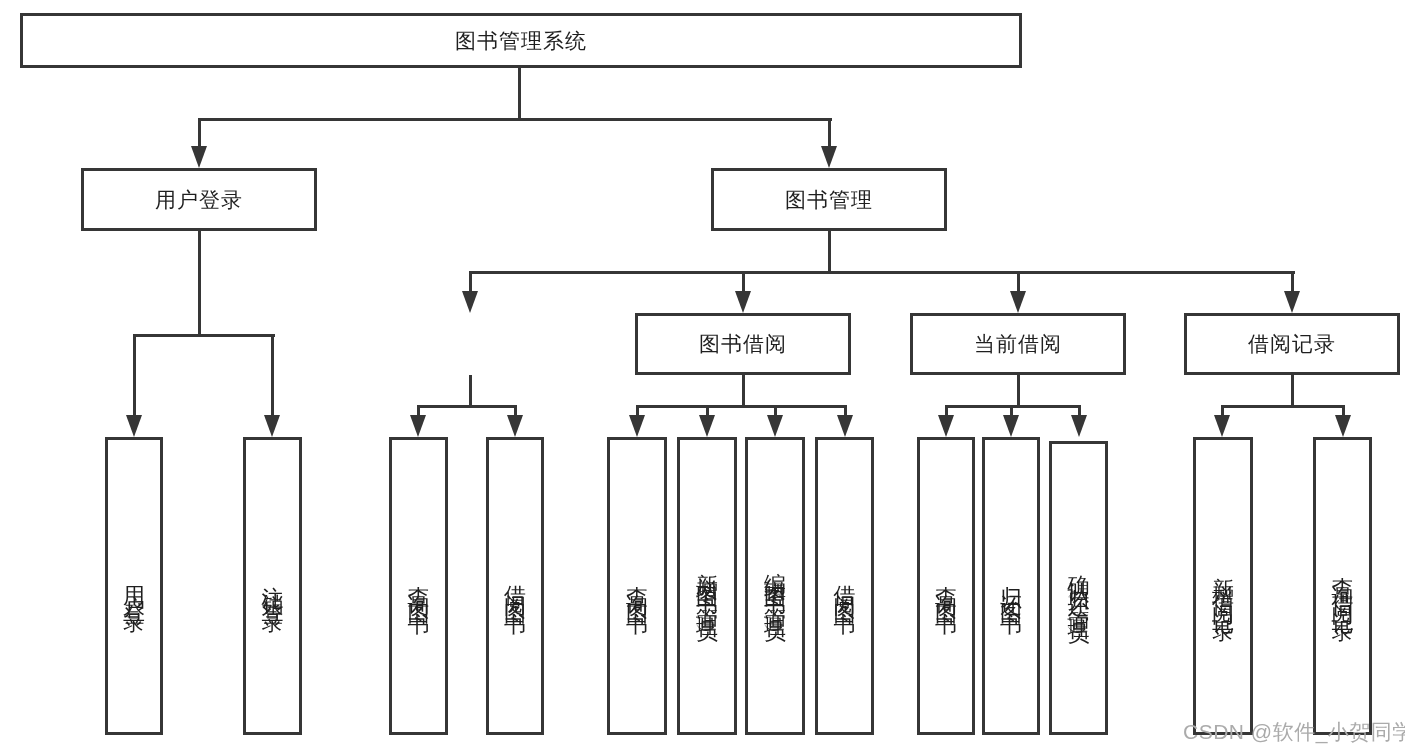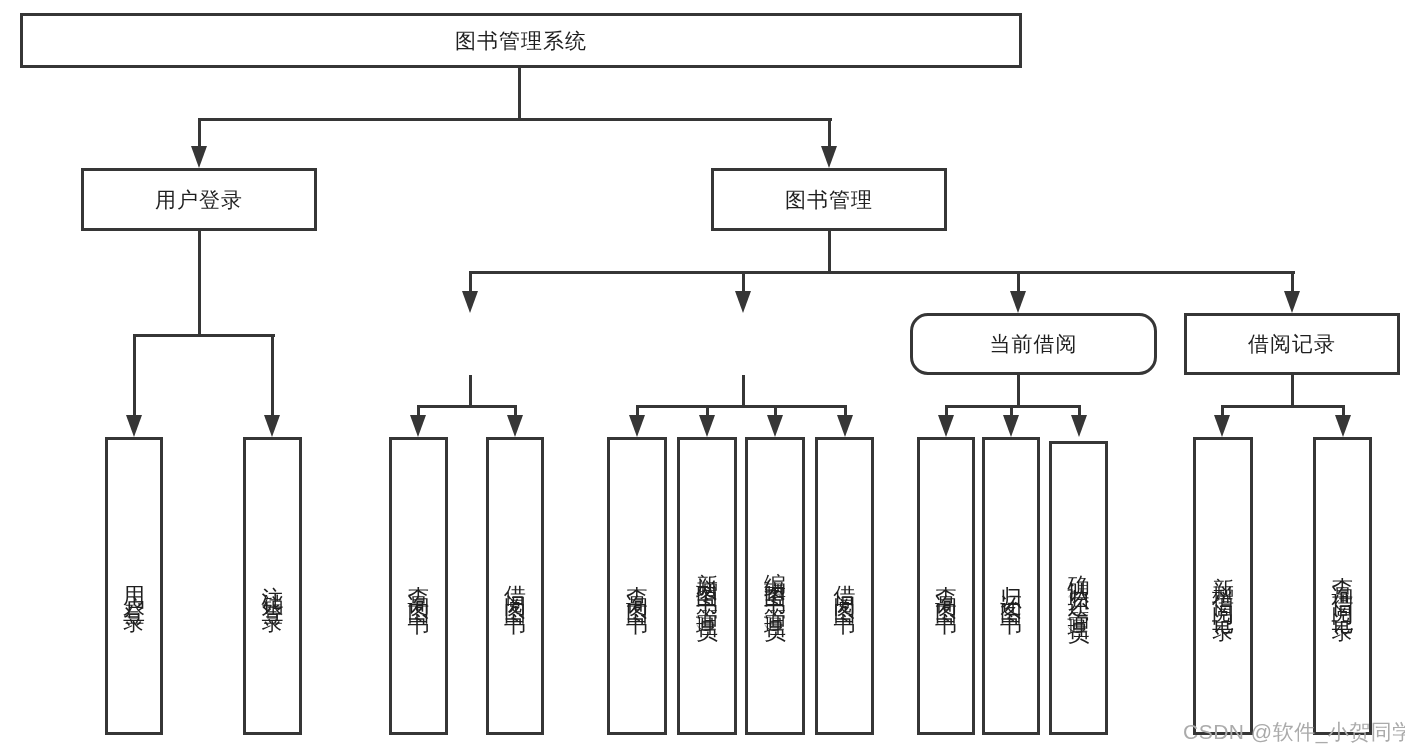--- a/index.html
+++ b/index.html
@@ -66,21 +66,24 @@
   <div class="h" style="left:469px;top:271px;width:826px;height:3px;"></div>
   <div class="v" style="left:469px;top:271px;width:3px;height:24px;"></div>
   <div class="v" style="left:742px;top:271px;width:3px;height:24px;"></div>
   <div class="v" style="left:1017px;top:271px;width:3px;height:24px;"></div>
   <div class="v" style="left:1291px;top:271px;width:3px;height:24px;"></div>
   <div class="arw" style="left:462px;top:291px;"></div>
   <div class="arw" style="left:735px;top:291px;"></div>
   <div class="arw" style="left:1010px;top:291px;"></div>
   <div class="arw" style="left:1284px;top:291px;"></div>
 
-  <div class="box" style="left:910px;top:313px;width:247px;height:62px;border-radius:18px;">
+  <div class="box" style="left:635px;top:313px;width:216px;height:62px;">
+    <span>图书借阅</span>
+  </div>
+  <div class="box" style="left:910px;top:313px;width:216px;height:62px;">
     <span>当前借阅</span>
   </div>
   <div class="box" style="left:1184px;top:313px;width:216px;height:62px;">
     <span>借阅记录</span>
   </div>
 
   <div class="v" style="left:469px;top:375px;width:3px;height:32px;"></div>
   <div class="h" style="left:417px;top:405px;width:100px;height:3px;"></div>
   <div class="v" style="left:417px;top:405px;width:3px;height:14px;"></div>
   <div class="v" style="left:514px;top:405px;width:3px;height:14px;"></div>

